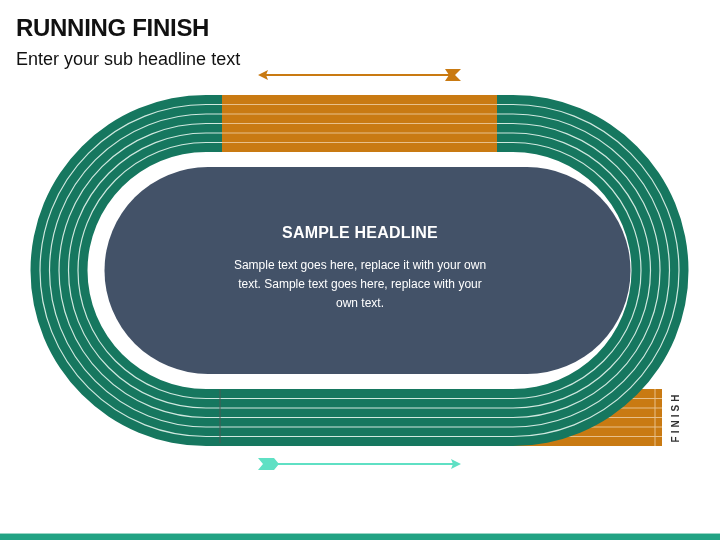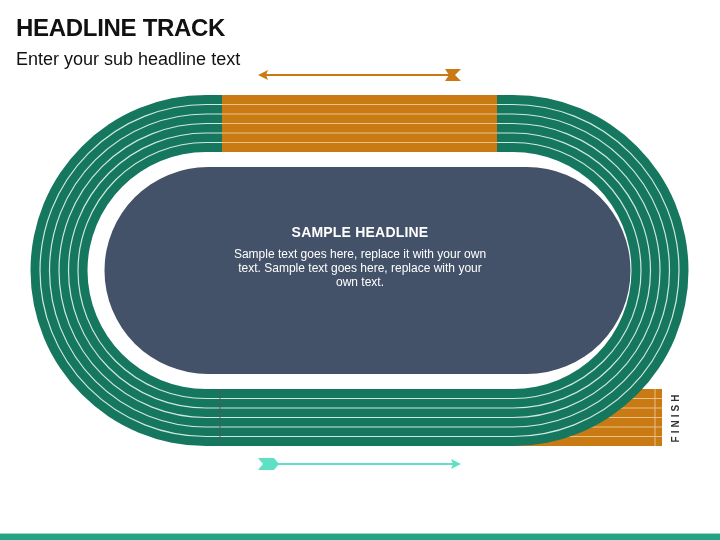--- a/index.html
+++ b/index.html
@@ -1,30 +1,30 @@
 <!DOCTYPE html>
 <html><head>
   <meta charset="utf-8">
   <style>
     html, body { margin: 0; padding: 0; }
     body { width: 720px; height: 540px; position: relative; background: #ffffff; overflow: hidden; font-family: "Liberation Sans", sans-serif; }
     .title { position: absolute; left: 16px; top: 14px; font-size: 24px; font-weight: bold; color: #111; letter-spacing: -0.3px; }
     .subtitle { position: absolute; left: 16px; top: 49px; font-size: 18px; color: #111; }
     svg.track { position: absolute; left: 0; top: 0; }
     .center-text { position: absolute; left: 230px; top: 224px; width: 260px; text-align: center; color: #ffffff; }
-    .center-text .hl { font-size: 14px; font-weight: bold; margin-bottom: 7px; letter-spacing: 0.2px; }
-    .center-text .body { font-size: 12px; line-height: 14px; }
+    .center-text .hl { font-size: 16px; font-weight: bold; margin-bottom: 14px; letter-spacing: 0.2px; }
+    .center-text .body { font-size: 12px; line-height: 19px; }
     .finish { position: absolute; left: 668px; top: 388px; width: 14px; height: 58px; }
     .finish span { position: absolute; left: 50%; top: 50%; transform: translate(-50%, -50%) rotate(-90deg); font-size: 10px; font-weight: bold; letter-spacing: 3px; color: #333; white-space: nowrap; }
     .bottom-bar { position: absolute; left: 0; bottom: 0; width: 720px; height: 6px; background: #22a384; border-top: 1px solid #9ad6c6; }
   </style>
 </head>
 <body>
 
-<div class="title">HEADLINE TRACK</div>
+<div class="title">RUNNING FINISH</div>
 <div class="subtitle">Enter your sub headline text</div>
 
 <svg class="track" width="720" height="540" viewBox="0 0 720 540">
 
   <rect x="500" y="389" width="162" height="57" fill="#c97a12"></rect>
   <g stroke="#e8c08a" stroke-width="1">
     <line x1="500" y1="398.5" x2="662" y2="398.5"></line>
     <line x1="500" y1="408" x2="662" y2="408"></line>
     <line x1="500" y1="417.5" x2="662" y2="417.5"></line>
     <line x1="500" y1="427" x2="662" y2="427"></line>

